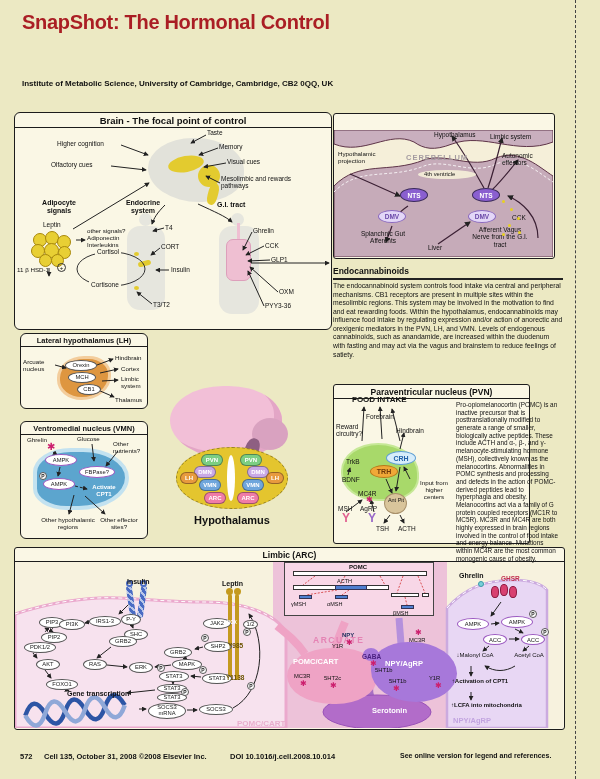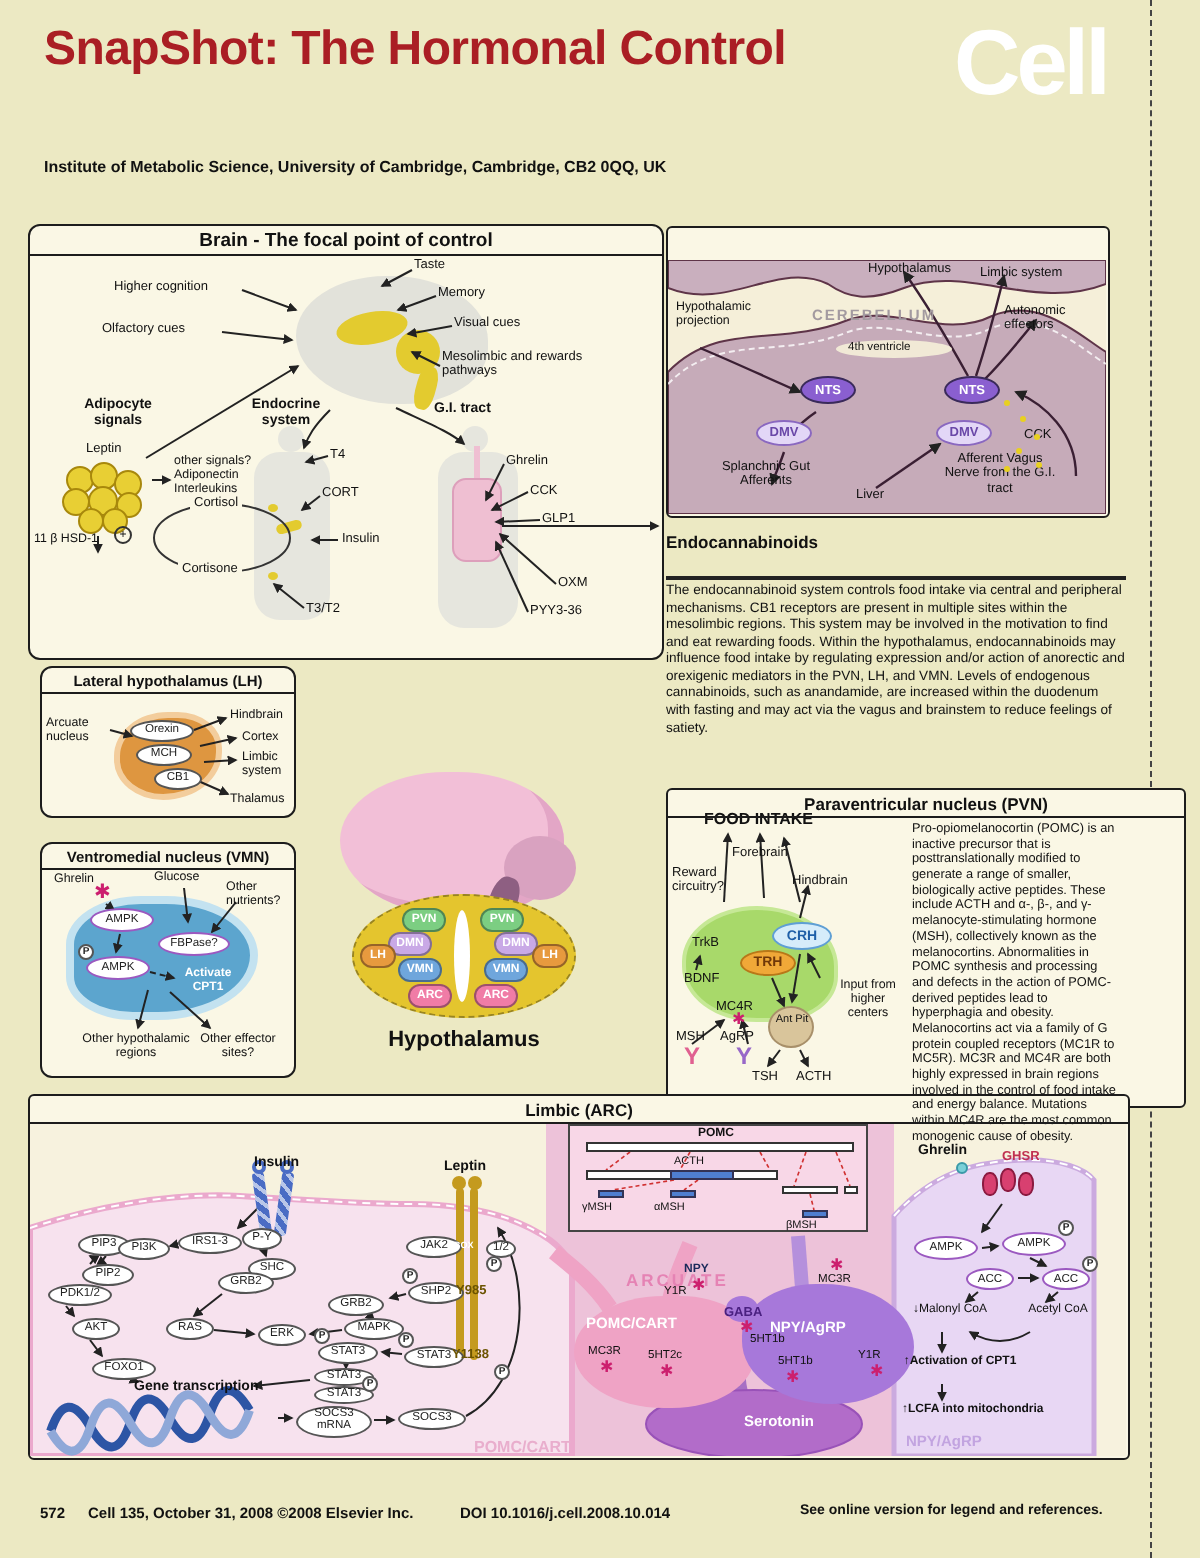--- a/index.html
+++ b/index.html
@@ -31,25 +31,24 @@
 <marker id="ah" viewBox="0 0 6 6" markerWidth="5" markerHeight="5" refX="5" refY="3" orient="auto-start-reverse">
         <path d="M0,0L6,3L0,6Z" fill="#222"></path>
       </marker>
 </defs>
 </svg>
 
 <div id="page">
 
   <div class="abs" style="left:575px;top:0;height:779px;border-left:1.5px dashed #444"></div>
 
-  <div class="abs" style="left:22px;top:12px;font-size:24px;font-weight:bold;color:#AA1E24;line-height:1.08;letter-spacing:-.3px">
+  <div class="abs" style="left:22px;top:12px;font-size:20px;font-weight:bold;color:#AA1E24;line-height:1.08;letter-spacing:-.3px">
     <div>SnapShot: The Hormonal Control</div>
   </div>
   <div class="abs b" style="left:22px;top:79px;font-size:8px">Institute of Metabolic Science, University of Cambridge, Cambridge, CB2 0QQ, UK</div>
-  <div class="abs" style="left:477px;top:4px;font-size:46px;font-weight:800;color:#fff;letter-spacing:-2px">Cell</div>
 
   <div class="panel" style="left:14px;top:112px;width:318px;height:218px">
     <div class="pt" style="font-size:9.5px">Brain - The focal point of control</div>
 
     <div class="abs" style="left:133px;top:25px;width:96px;height:64px;background:#E2E2DA;border-radius:48% 52% 45% 55%;z-index:1"></div>
     <div class="abs" style="left:153px;top:43px;width:36px;height:16px;background:#E3CB2F;border-radius:50%;transform:rotate(-10deg);z-index:1"></div>
     <div class="abs" style="left:183px;top:52px;width:22px;height:22px;background:#E3CB2F;border-radius:50%;z-index:1"></div>
     <div class="abs" style="left:193px;top:70px;width:10px;height:22px;background:#E3CB2F;border-radius:40%;transform:rotate(15deg);z-index:1"></div>
 
     <div class="abs" style="left:16px;top:118px;width:44px;height:36px;z-index:1">
@@ -220,25 +219,25 @@
     <div class="L" style="left:178px;top:100px;font-size:6.5px">CCK</div>
     <div class="dot" style="left:168px;top:86px;width:3px;height:3px;background:#E8D020;z-index:3"></div>
     <div class="dot" style="left:176px;top:94px;width:3px;height:3px;background:#E8D020;z-index:3"></div>
     <div class="dot" style="left:183px;top:103px;width:3px;height:3px;background:#E8D020;z-index:3"></div>
     <div class="dot" style="left:174px;top:110px;width:3px;height:3px;background:#E8D020;z-index:3"></div>
     <div class="dot" style="left:184px;top:117px;width:3px;height:3px;background:#E8D020;z-index:3"></div>
     <div class="dot" style="left:168px;top:119px;width:3px;height:3px;background:#E8D020;z-index:3"></div>
   </div>
 
   <div class="abs" style="left:333px;top:266px;width:230px">
-    <div class="b" style="font-size:8.5px;border-bottom:2px solid #222;padding-bottom:12px;margin-bottom:2px">Endocannabinoids</div>
+    <div class="b" style="font-size:8.5px;border-bottom:2px solid #222;padding-bottom:2px;margin-bottom:2px">Endocannabinoids</div>
     <div style="font-size:6.8px;line-height:1.26;text-align:left">The endocannabinoid system controls food intake via central and peripheral mechanisms. CB1 receptors are present in multiple sites within the mesolimbic regions. This system may be involved in the motivation to find and eat rewarding foods. Within the hypothalamus, endocannabinoids may influence food intake by regulating expression and/or action of anorectic and orexigenic mediators in the PVN, LH, and VMN. Levels of endogenous cannabinoids, such as anandamide, are increased within the duodenum with fasting and may act via the vagus and brainstem to reduce feelings of satiety.</div>
   </div>
 
-  <div class="panel" style="left:333px;top:394px;width:260px;height:160px;border-radius:3px">
+  <div class="panel" style="left:333px;top:384px;width:197px;height:160px;border-radius:3px">
     <div class="pt" style="font-size:8.5px">Paraventricular nucleus (PVN)</div>
     <div class="abs" style="left:7px;top:58px;width:78px;height:58px;background:#A8D96A;border:2px solid #C6E896;border-radius:55% 60% 45% 55%;z-index:1"></div>
     <div class="abs dot" style="left:50px;top:108px;width:23px;height:21px;background:#D9C59B;border:1px solid #A8906A;z-index:2"></div>
     <svg class="ov" style="left:0;top:0" width="229" height="157" viewBox="0 0 229 157">
       <line x1="28" y1="56" x2="30" y2="22" stroke="#222" stroke-width="1" marker-end="url(#ah)"></line>
       <line x1="48" y1="54" x2="46" y2="22" stroke="#222" stroke-width="1" marker-end="url(#ah)"></line>
       <line x1="66" y1="56" x2="58" y2="24" stroke="#222" stroke-width="1" marker-end="url(#ah)"></line>
       <line x1="66" y1="64" x2="70" y2="48" stroke="#222" stroke-width="1" marker-end="url(#ah)"></line>
       <line x1="14" y1="90" x2="16" y2="83" stroke="#222" stroke-width="1" marker-end="url(#ah)"></line>
       <line x1="12" y1="127" x2="28" y2="115" stroke="#222" stroke-width="1" marker-end="url(#ah)"></line>

